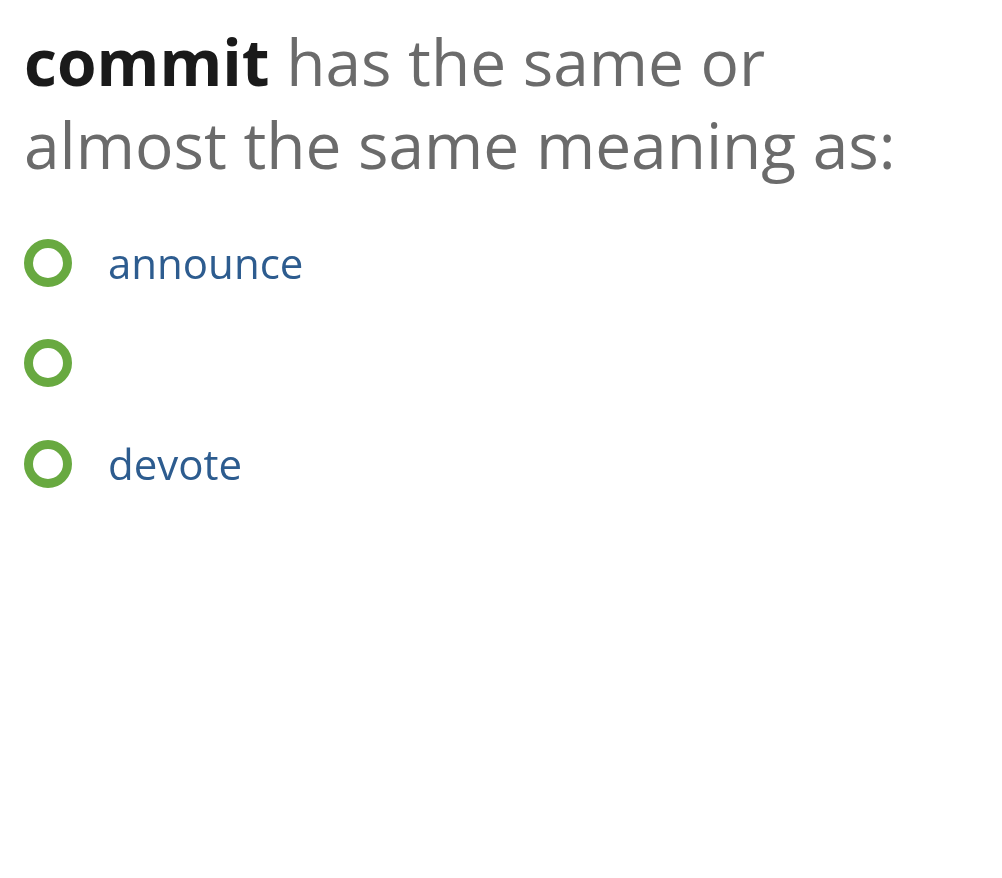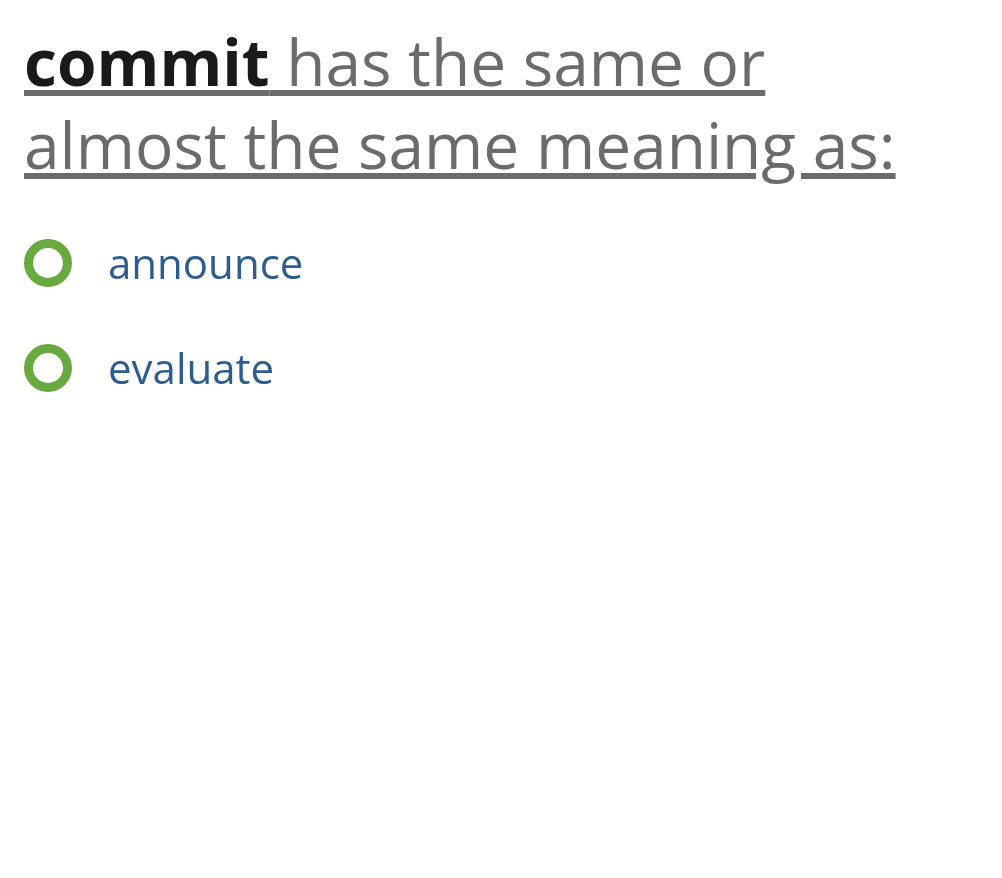--- a/index.html
+++ b/index.html
@@ -12,21 +12,20 @@
       background: #ffffff;
       padding: 20px 24px;
       width: 1002px;
     }
     .question {
       font-size: 64px;
       line-height: 1.3;
       color: #6b6b6b;
       font-weight: 400;
       margin-bottom: 48px;
-      text-decoration: underline;
     }
     .question .bold-word {
       font-weight: 700;
       color: #1a1a1a;
     }
     .options {
       display: flex;
       flex-direction: column;
       gap: 48px;
     }
@@ -57,15 +56,18 @@
   <span class="bold-word">commit</span><span> has the same or almost the same meaning as:</span>
 </div>
 
 <div class="options">
   <div class="option">
     <div class="radio-circle"></div>
     <span class="option-label">announce</span>
   </div>
   <div class="option">
     <div class="radio-circle"></div>
-    <span class="option-label">evaluate</span>
+  </div>
+  <div class="option">
+    <div class="radio-circle"></div>
+    <span class="option-label">devote</span>
   </div>
 </div>
 
 </body></html>

